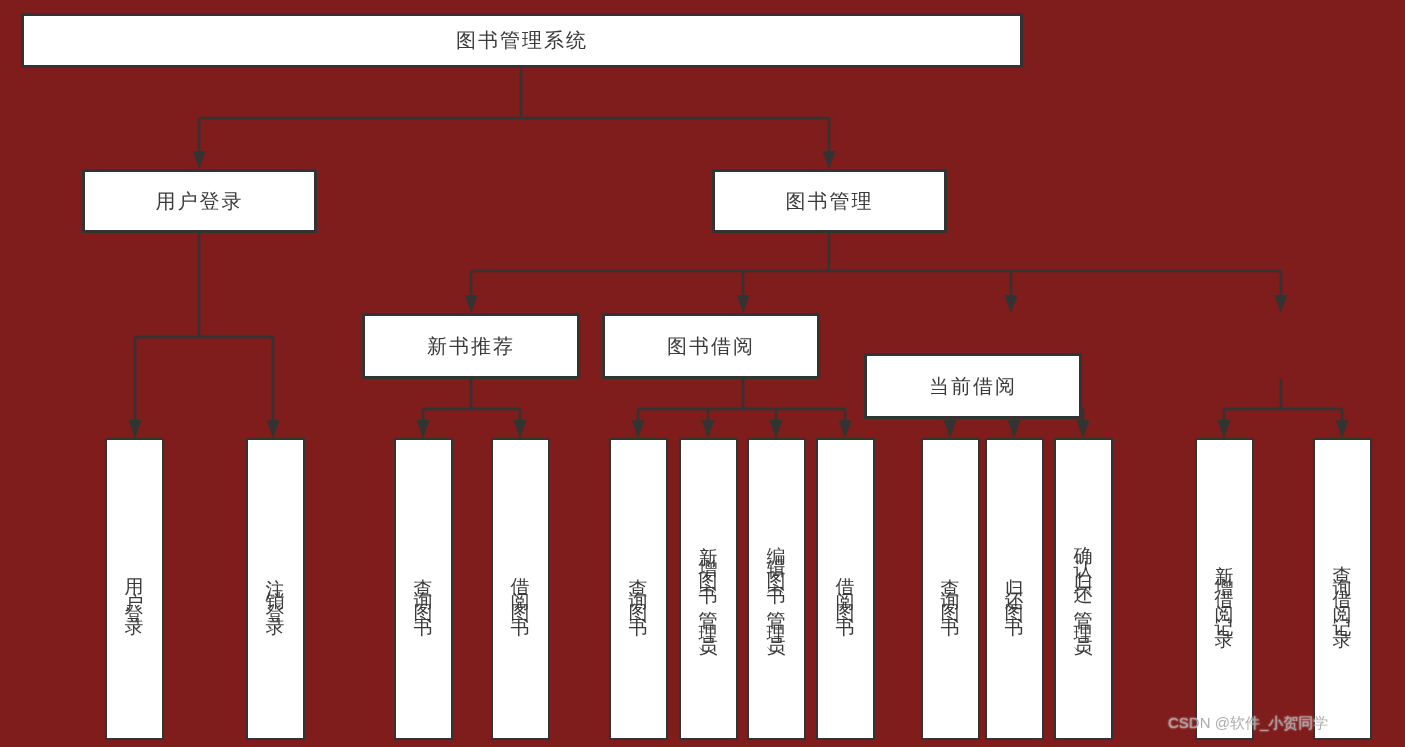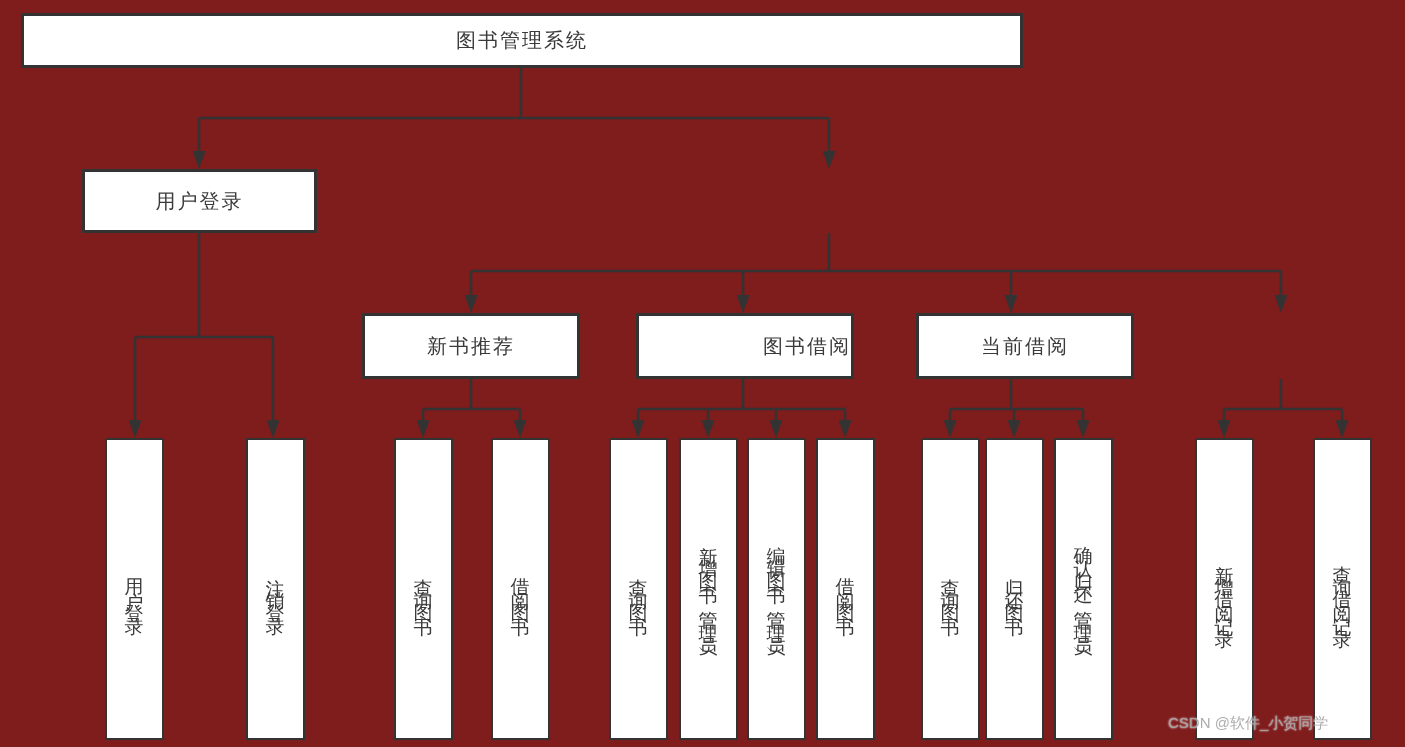--- a/index.html
+++ b/index.html
@@ -106,28 +106,31 @@
     <use href="#ah" x="1342" y="438"></use>
   </svg>
 
   <div class="node h" style="left:21px; top:13px; width:1002px; height:55px;">
     <span>图书管理系统</span>
   </div>
 
   <div class="node h lvl2" style="left:82px;">
     <span>用户登录</span>
   </div>
+  <div class="node h lvl2" style="left:712px;">
+    <span>图书管理</span>
+  </div>
 
   <div class="node h lvl3" style="left:362px;">
     <span>新书推荐</span>
   </div>
-  <div class="node h lvl3" style="left:636px;justify-content:flex-end;">
+  <div class="node h lvl3" style="left:602px;">
     <span>图书借阅</span>
   </div>
-  <div class="node h lvl3" style="left:916px;">
+  <div class="node h lvl3" style="left:864px;margin-top:40px;">
     <span>当前借阅</span>
   </div>
 
   <div class="node v leaf" style="left:105px;">
     <span>用户登录</span>
   </div>
   <div class="node v leaf" style="left:246px;">
     <span>注销登录</span>
   </div>
   <div class="node v leaf" style="left:394px;">

